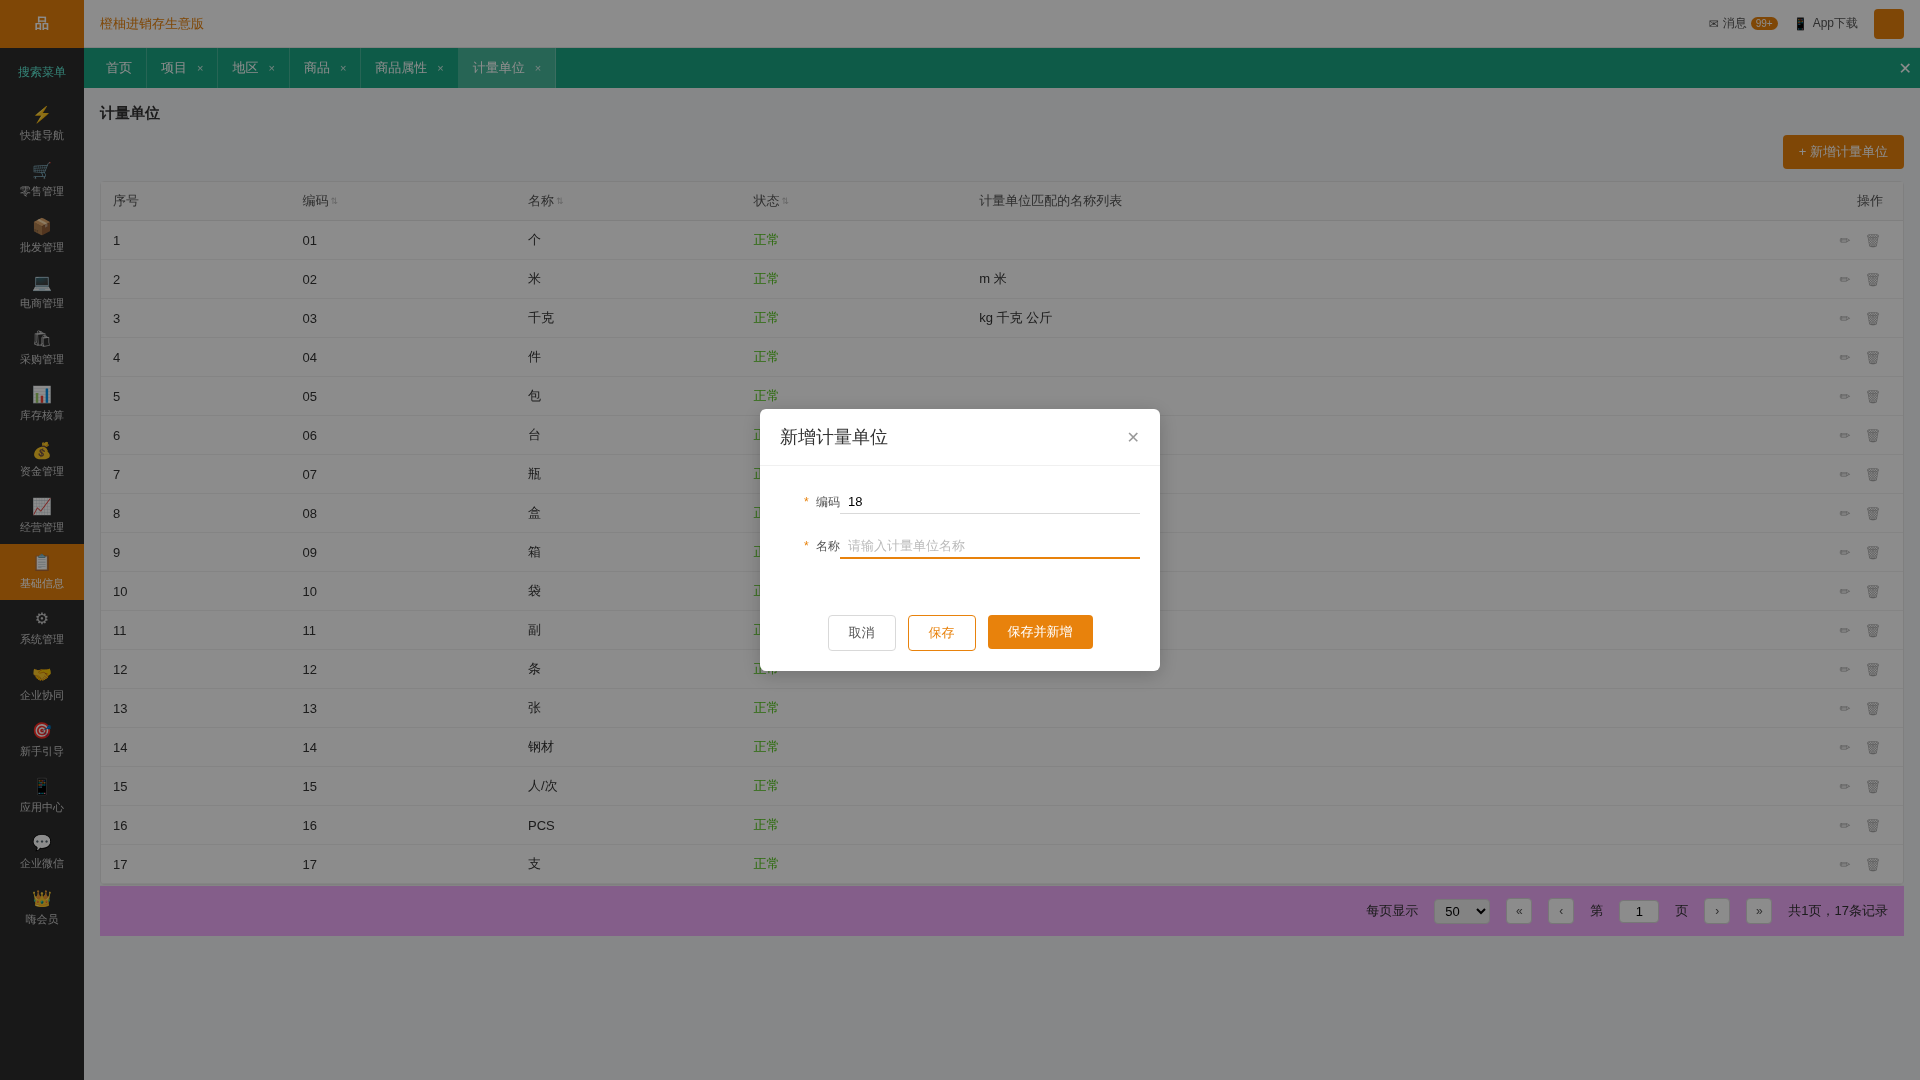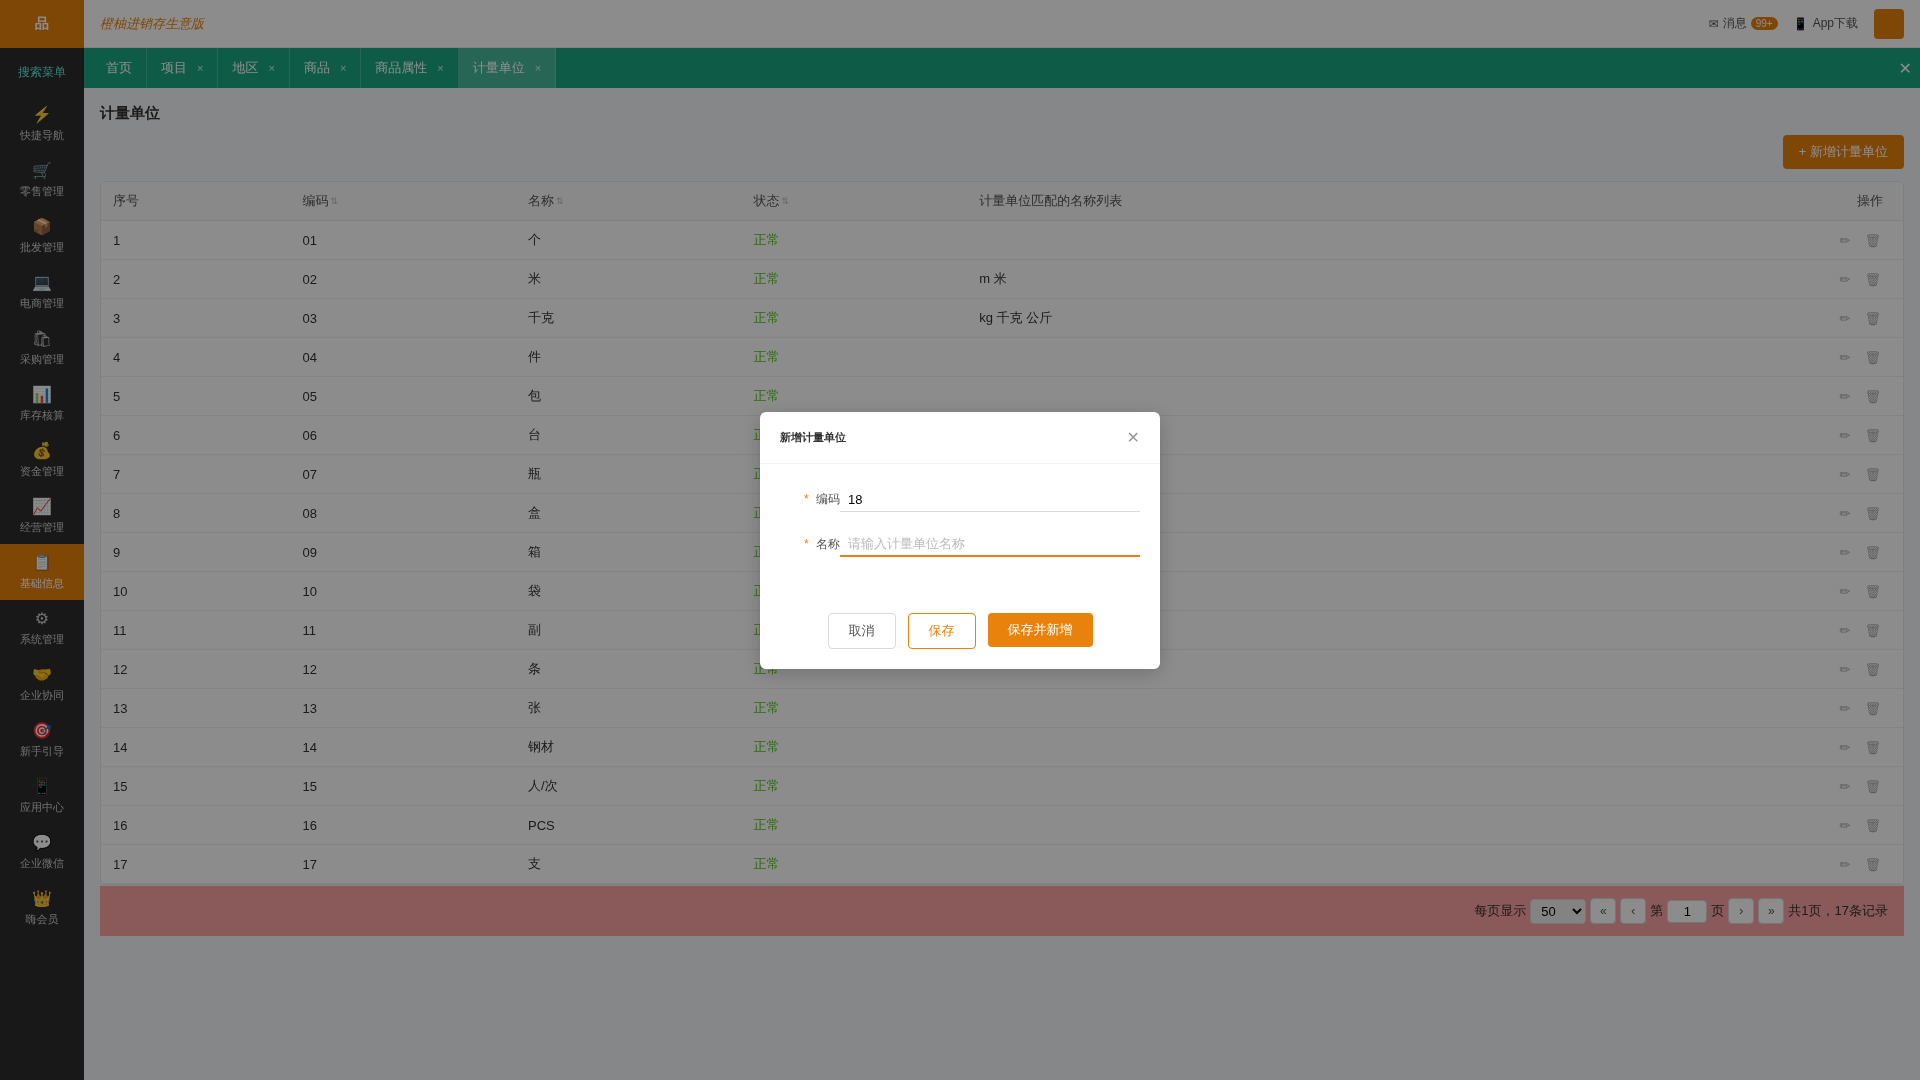--- a/index.html
+++ b/index.html
@@ -13,21 +13,21 @@
     .sidebar-nav-item { width: 84px; height: 56px; display: flex; flex-direction: column; align-items: center; justify-content: center; color: #ccc; font-size: 11px; cursor: pointer; gap: 4px; }
     .sidebar-nav-item.active { background: #e8820c; color: white; }
     .sidebar-nav-icon { font-size: 16px; }
 
     
     .main-area { flex: 1; display: flex; flex-direction: column; height: 1080px; }
 
     
     .topbar { height: 48px; background: #fff; display: flex; align-items: center; justify-content: space-between; padding: 0 16px; border-bottom: 1px solid #e8e8e8; flex-shrink: 0; }
     .topbar-left { display: flex; align-items: center; gap: 8px; }
-    .topbar-brand { color: #e8820c; font-size: 13px; font-style: italic; }
+    .topbar-brand { color: #e8820c; font-size: 13px; }
     .topbar-right { display: flex; align-items: center; gap: 16px; }
     .topbar-msg { display: flex; align-items: center; gap: 4px; font-size: 12px; color: #555; }
     .badge { background: #e8820c; color: white; border-radius: 10px; font-size: 10px; padding: 1px 5px; }
     .topbar-app { font-size: 12px; color: #555; display: flex; align-items: center; gap: 4px; }
     .topbar-avatar { width: 30px; height: 30px; background: #e8820c; border-radius: 4px; }
 
     
     .tabbar { height: 40px; background: #1ba784; display: flex; align-items: center; padding: 0 8px; gap: 12px; flex-shrink: 0; }
     .tab { height: 40px; padding: 0 14px; display: flex; align-items: center; gap: 6px; color: white; font-size: 13px; cursor: pointer; border-right: 1px solid rgba(255,255,255,0.2); }
     .tab.active { background: rgba(255,255,255,0.2); }
@@ -47,31 +47,31 @@
     thead th { padding: 10px 12px; text-align: left; border-bottom: 1px solid #e8e8e8; color: #555; font-weight: normal; white-space: nowrap; }
     tbody tr { border-bottom: 1px solid #f0f0f0; }
     tbody td { padding: 9px 12px; color: #333; }
     .status-normal { color: #52c41a; }
     .action-btns { display: flex; gap: 8px; }
     .action-btn { width: 20px; height: 20px; display: flex; align-items: center; justify-content: center; cursor: pointer; color: #aaa; }
     .th-sort { display: flex; align-items: center; gap: 2px; }
     .sort-icon { font-size: 9px; color: #bbb; display: flex; flex-direction: column; }
 
     
-    .pagination { display: flex; align-items: center; justify-content: flex-end; padding: 12px 16px; background: #fca5a5; border-top: 1px solid #f0f0f0; font-size: 13px; gap: 4px; }
+    .pagination { display: flex; align-items: center; justify-content: flex-end; padding: 12px 16px; background: #f0abfc; border-top: 1px solid #f0f0f0; font-size: 13px; gap: 16px; }
     .pagination select { border: 1px solid #d9d9d9; border-radius: 4px; padding: 3px 6px; font-size: 13px; }
     .page-input { width: 40px; border: 1px solid #d9d9d9; border-radius: 4px; padding: 3px 6px; text-align: center; font-size: 13px; }
     .page-btn { width: 26px; height: 26px; border: 1px solid #d9d9d9; border-radius: 4px; background: white; cursor: pointer; display: flex; align-items: center; justify-content: center; font-size: 12px; color: #555; }
     .page-btn:disabled { color: #ccc; cursor: not-allowed; }
 
     
     .modal-overlay { position: fixed; top: 0; left: 0; width: 100%; height: 100%; background: rgba(0,0,0,0.45); z-index: 1000; display: flex; align-items: center; justify-content: center; }
     .modal { background: white; border-radius: 6px; width: 400px; box-shadow: 0 4px 20px rgba(0,0,0,0.2); }
     .modal-header { padding: 16px 20px; border-bottom: 1px solid #f0f0f0; display: flex; align-items: center; justify-content: space-between; }
-    .modal-title { font-size: 11px; font-weight: bold; color: #333; }
+    .modal-title { font-size: 18px; font-weight: normal; color: #333; }
     .modal-close { cursor: pointer; color: #999; font-size: 16px; }
     .modal-body { padding: 24px 20px; }
     .form-row { display: flex; align-items: center; margin-bottom: 20px; }
     .form-label { width: 60px; text-align: right; color: #555; font-size: 12px; flex-shrink: 0; }
     .required { color: #e8820c; margin-right: 4px; }
     .form-input { flex: 1; border: none; border-bottom: 1px solid #d9d9d9; padding: 4px 8px; font-size: 13px; outline: none; }
     .form-input.name-input { border-bottom: 2px solid #e8820c; }
     .form-input::placeholder { color: #bbb; }
     .modal-footer { padding: 12px 20px 20px; display: flex; align-items: flex-start; justify-content: center; gap: 12px; }
     .btn-cancel { background: white; border: 1px solid #d9d9d9; color: #555; padding: 8px 20px; border-radius: 4px; cursor: pointer; font-size: 13px; }

